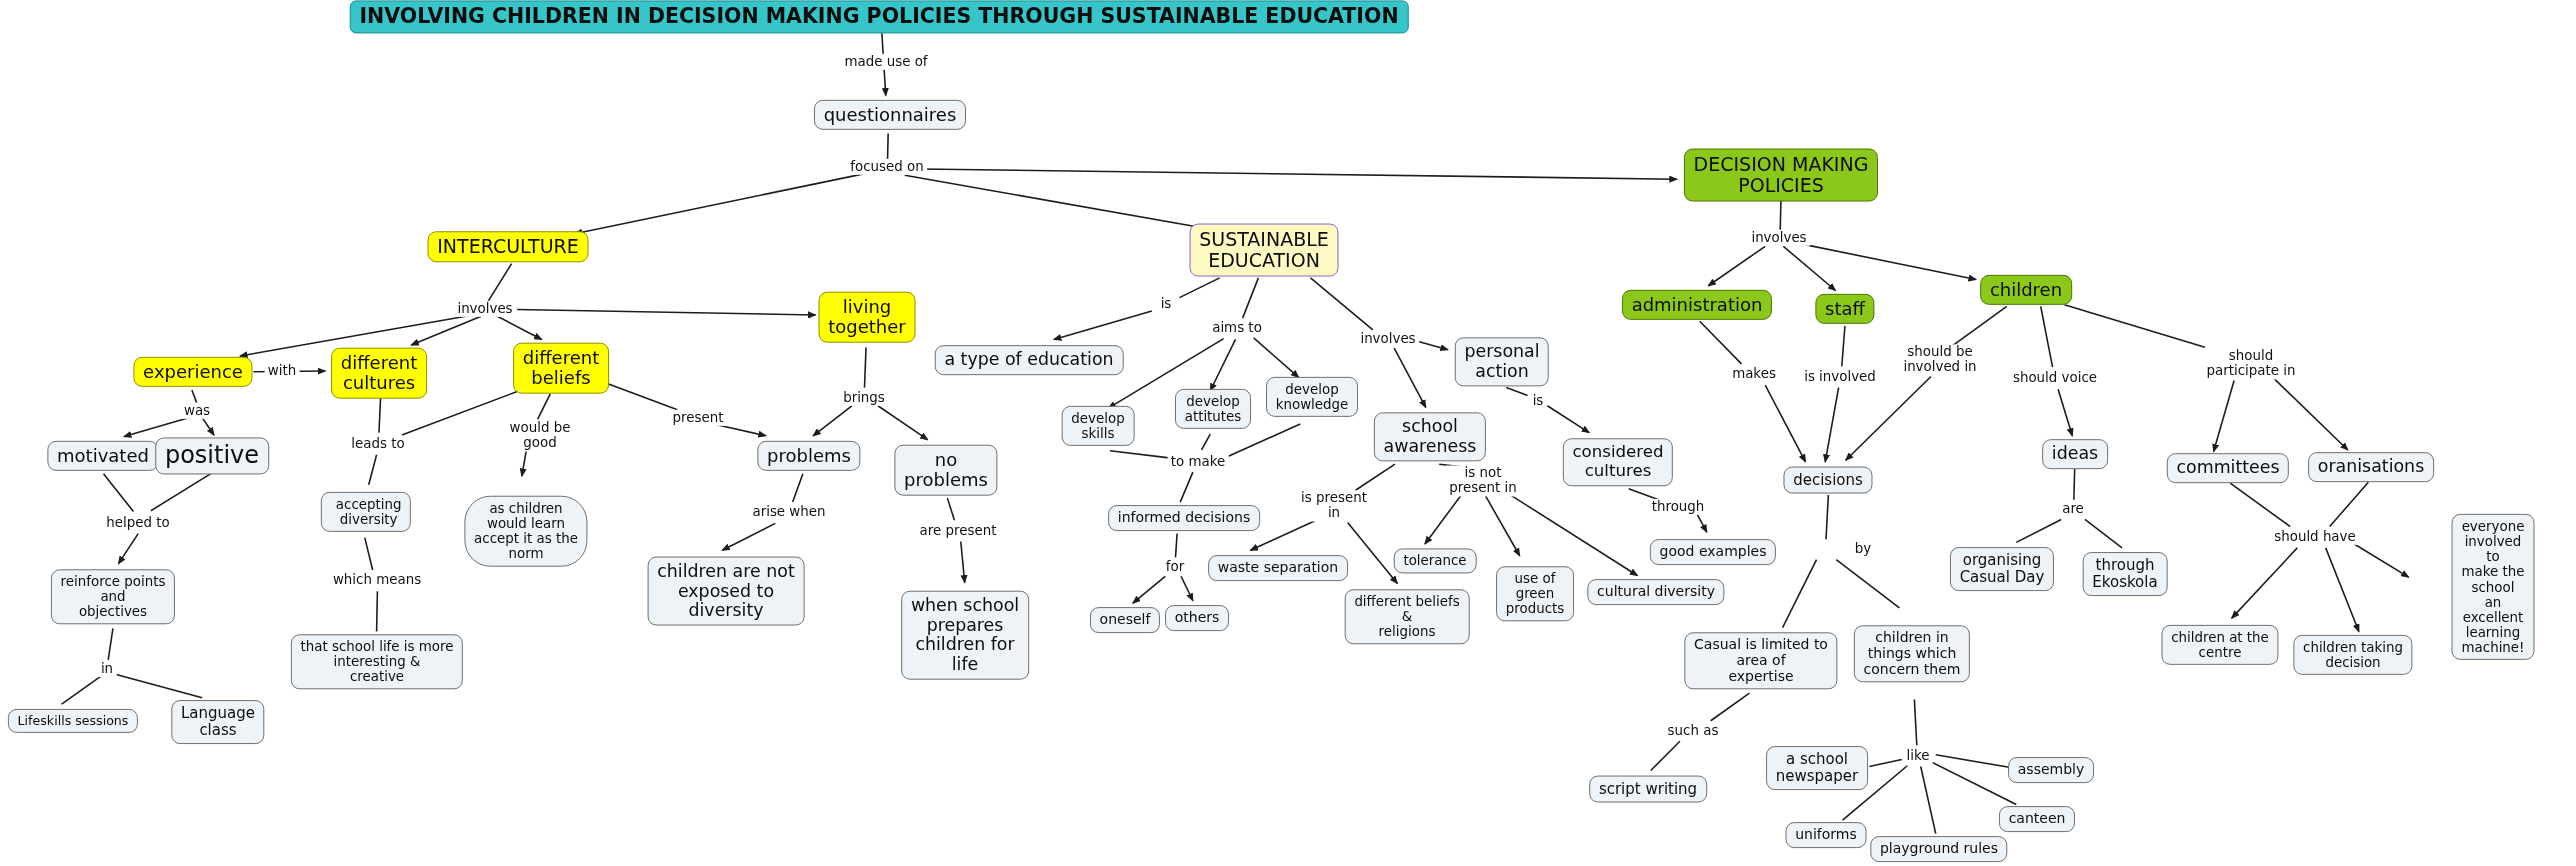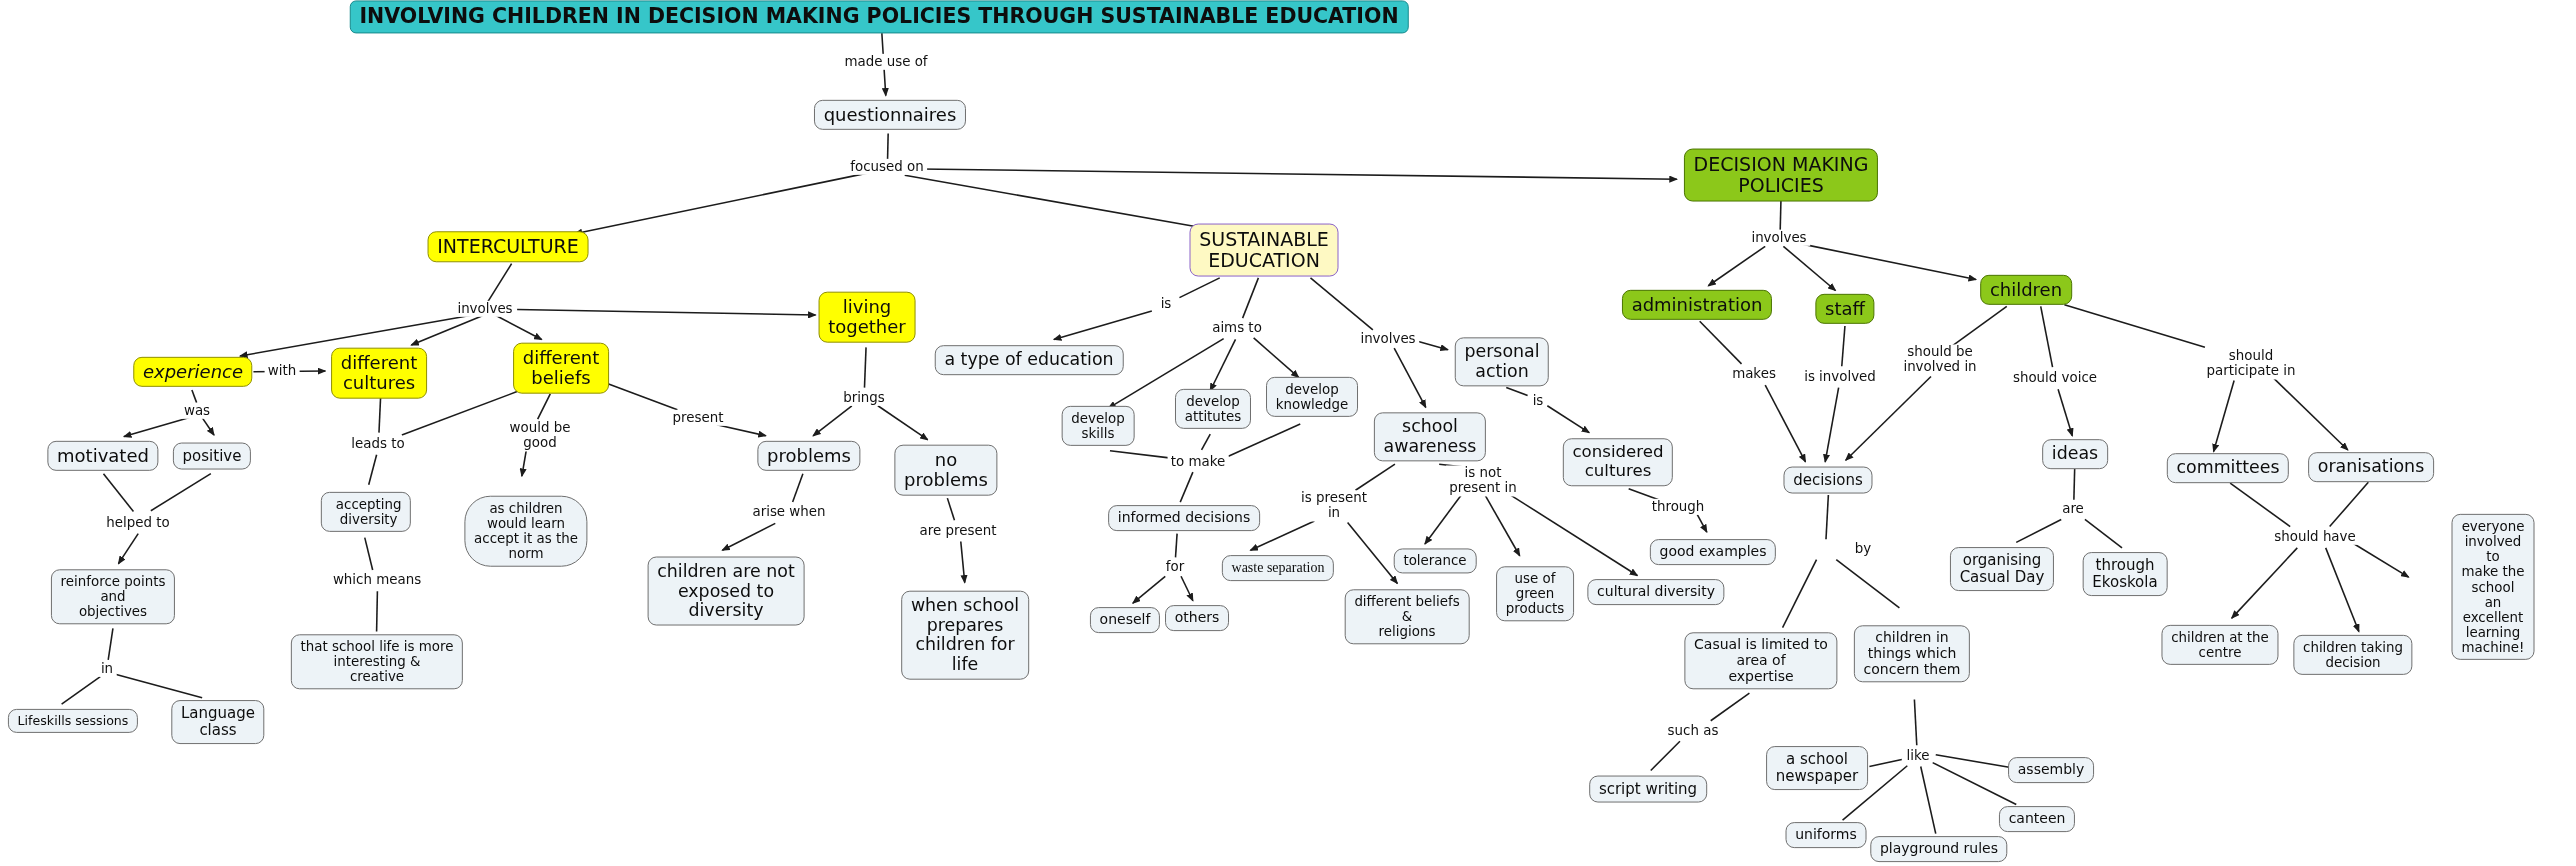--- a/index.html
+++ b/index.html
@@ -127,30 +127,30 @@
       <line x1="655" y1="496" x2="509" y2="551" stroke="#1c1c1c" stroke-width="2"></line>
     </svg>
   <div id="nodes-layer">
       <div class="node cyan" style="left: 879px; top: 16.6px; font-size: 20.5px;">INVOLVING CHILDREN IN DECISION MAKING POLICIES THROUGH SUSTAINABLE EDUCATION</div>
       <div class="node plain" style="left: 890px; top: 115px; font-size: 18px;">questionnaires</div>
       <div class="node yellow" style="left: 508px; top: 247px; font-size: 19px;">INTERCULTURE</div>
       <div class="node purple" style="left: 1264px; top: 250px; font-size: 19px;">SUSTAINABLE
 EDUCATION</div>
       <div class="node green" style="left: 1781px; top: 175px; font-size: 19px;">DECISION MAKING
 POLICIES</div>
-      <div class="node yellow" style="left: 193px; top: 372px; font-size: 18px; font-style: italic;">experience</div>
+      <div class="node yellow" style="left: 193px; top: 372px; font-size: 18px;">experience</div>
       <div class="node yellow" style="left: 379px; top: 373px; font-size: 18px;">different
 cultures</div>
       <div class="node yellow" style="left: 561px; top: 368px; font-size: 18px;">different
 beliefs</div>
       <div class="node yellow" style="left: 867px; top: 317px; font-size: 18px;">living
 together</div>
       <div class="node plain" style="left: 1029px; top: 360px; font-size: 17.4px;">a type of education</div>
       <div class="node plain" style="left: 103px; top: 456px; font-size: 18px;">motivated</div>
-      <div class="node plain" style="left: 212px; top: 456px; font-size: 15px;">positive</div>
+      <div class="node plain" style="left: 212px; top: 456px; font-size: 24px;">positive</div>
       <div class="node plain" style="left: 366px; top: 512px; font-size: 13.4px; padding-left: 14px;">accepting
 diversity</div>
       <div class="node plain" style="left: 526px; top: 531px; font-size: 13.4px; border-radius: 26px;">as children
 would learn
 accept it as the
 norm</div>
       <div class="node plain" style="left: 809px; top: 456px; font-size: 18px;">problems</div>
       <div class="node plain" style="left: 946px; top: 470px; font-size: 18px;">no
 problems</div>
       <div class="node plain" style="left: 113px; top: 597px; font-size: 13.4px;">reinforce points
@@ -175,21 +175,21 @@
 attitutes</div>
       <div class="node plain" style="left: 1312px; top: 397px; font-size: 13.4px;">develop
 knowledge</div>
       <div class="node plain" style="left: 1502px; top: 362px; font-size: 17.4px;">personal
 action</div>
       <div class="node plain" style="left: 1430px; top: 437px; font-size: 17.4px;">school
 awareness</div>
       <div class="node plain" style="left: 1618px; top: 462px; font-size: 16.6px;">considered
 cultures</div>
       <div class="node plain" style="left: 1184px; top: 518px; font-size: 14px;">informed decisions</div>
-      <div class="node plain" style="left: 1278px; top: 568px; font-size: 14px; font-family: Liberation Serif, serif;">waste separation</div>
+      <div class="node plain" style="left: 1278px; top: 568px; font-size: 14px;">waste separation</div>
       <div class="node plain" style="left: 1435px; top: 561px; font-size: 13.4px;">tolerance</div>
       <div class="node plain" style="left: 1535px; top: 594px; font-size: 13.4px;">use of
 green
 products</div>
       <div class="node plain" style="left: 1656px; top: 592px; font-size: 14px;">cultural diversity</div>
       <div class="node plain" style="left: 1713px; top: 552px; font-size: 14px;">good examples</div>
       <div class="node plain" style="left: 1407px; top: 617px; font-size: 13.4px;">different beliefs
 &amp;
 religions</div>
       <div class="node plain" style="left: 1125px; top: 620px; font-size: 14px;">oneself</div>

